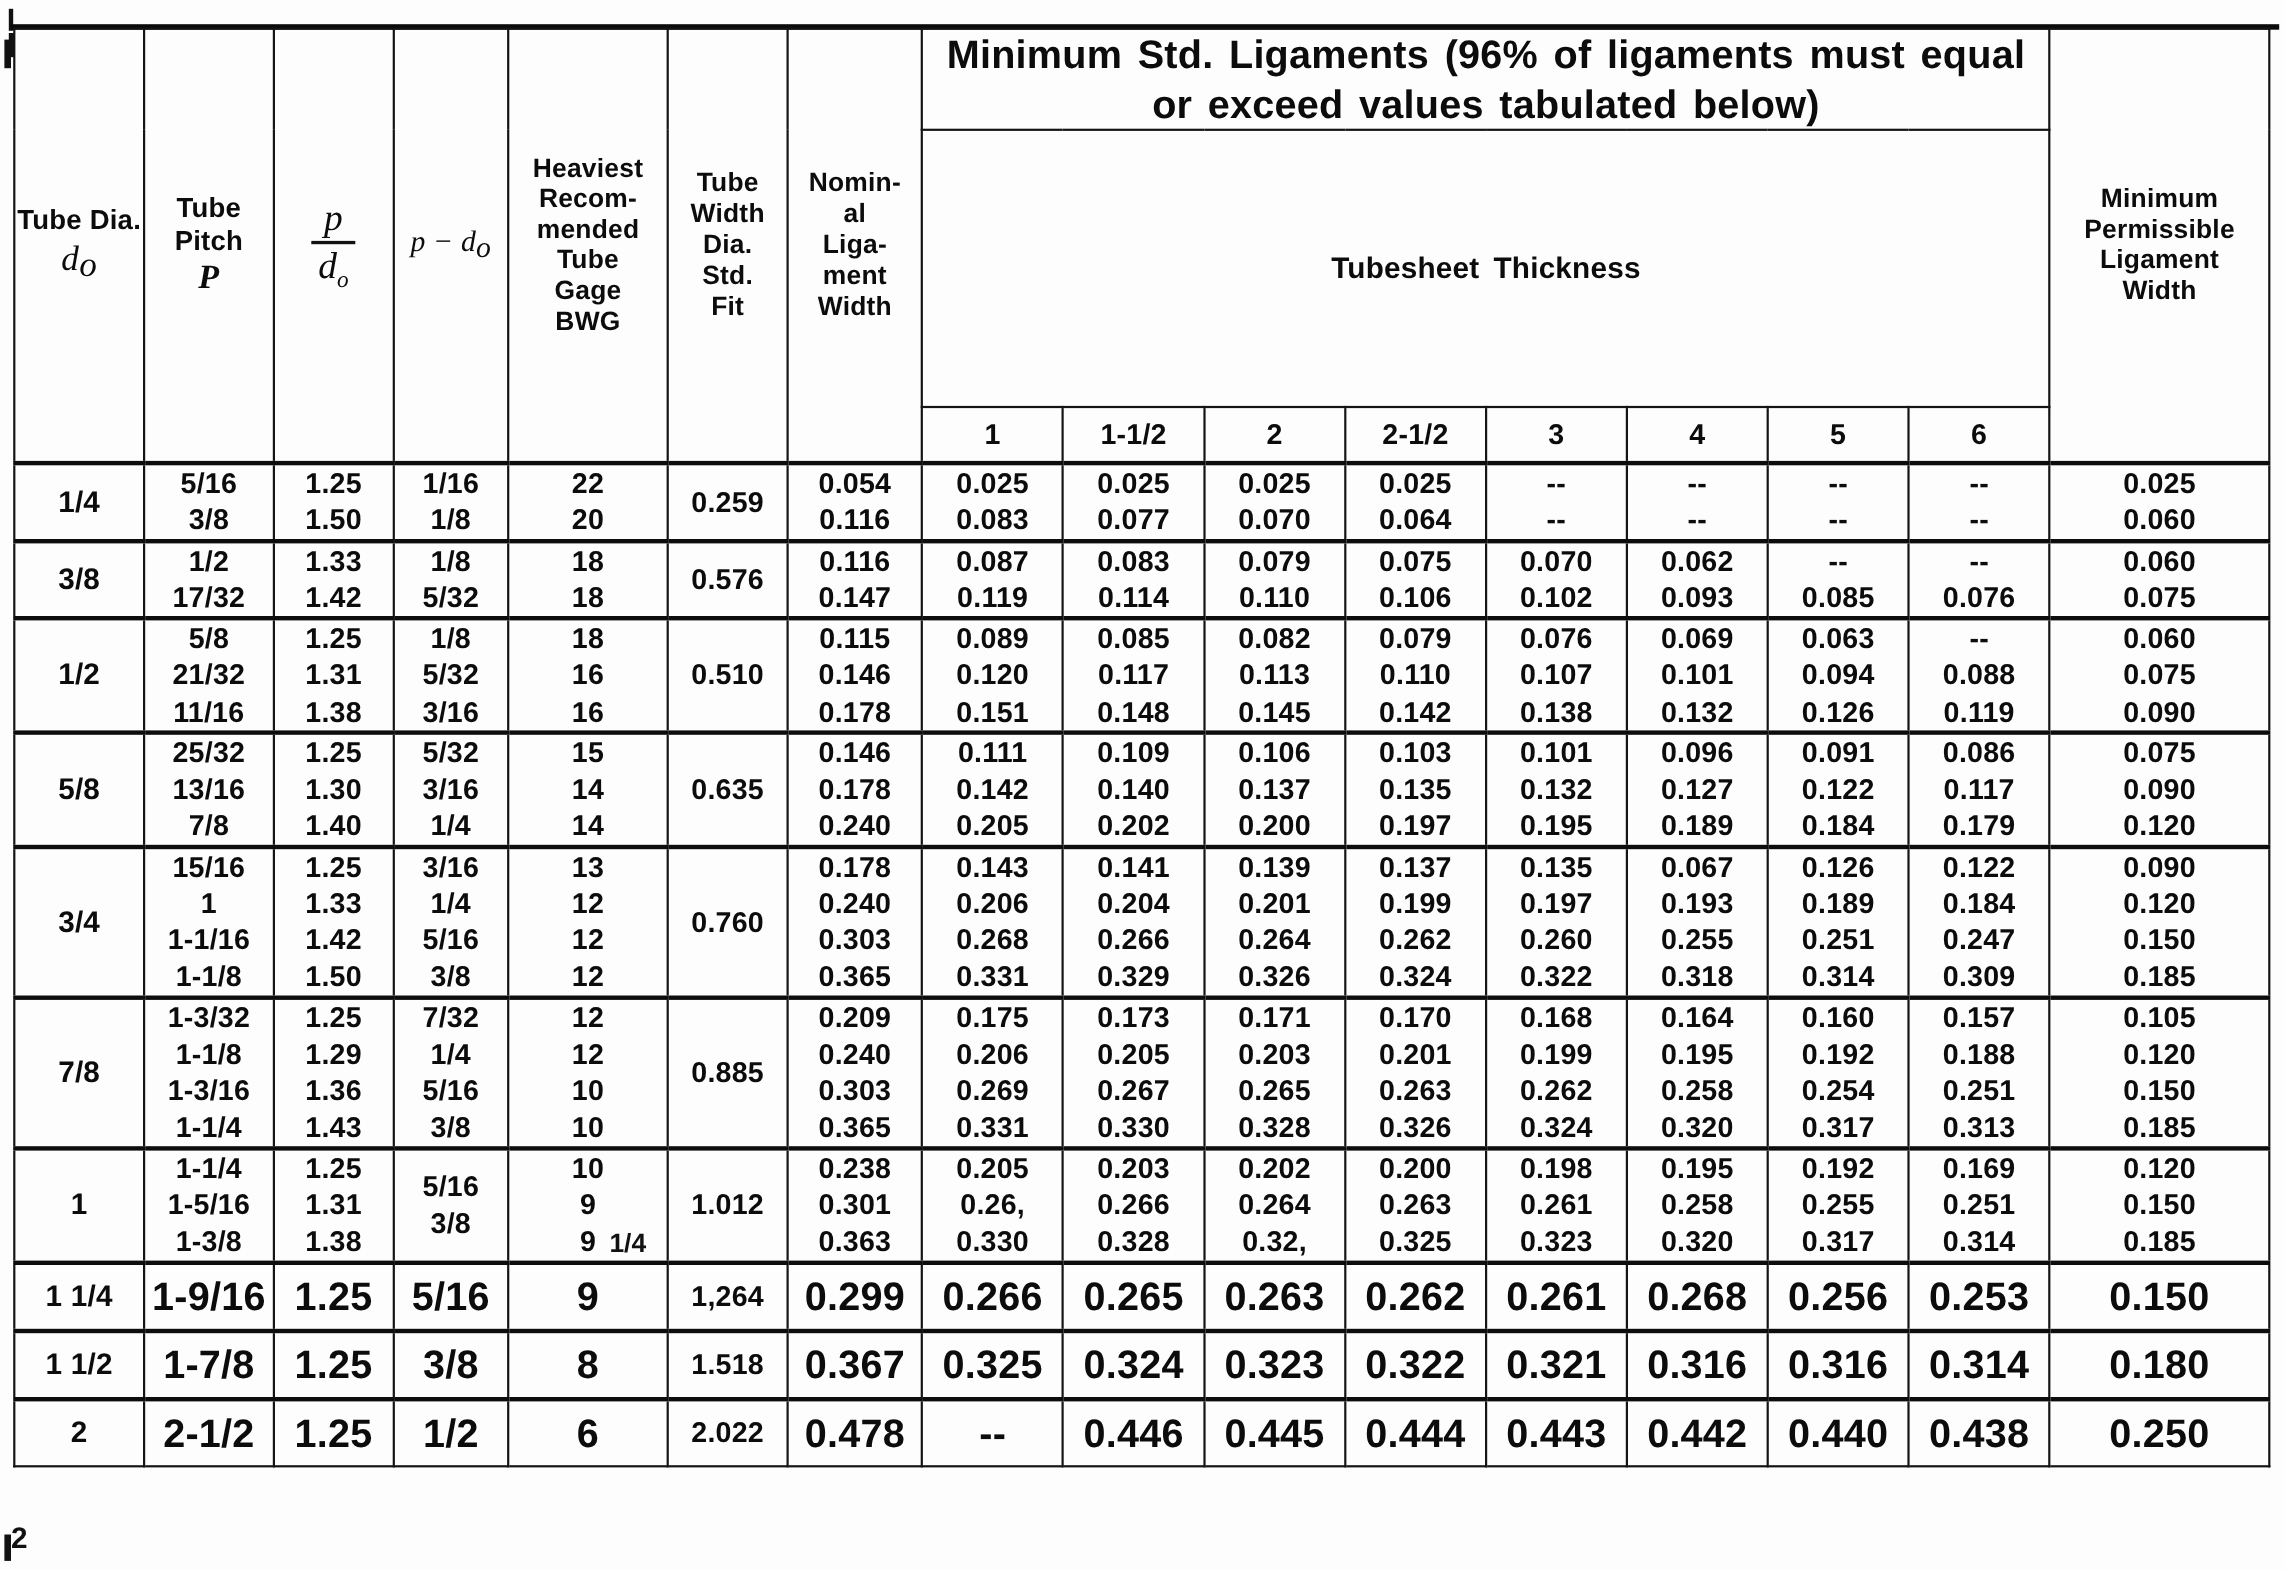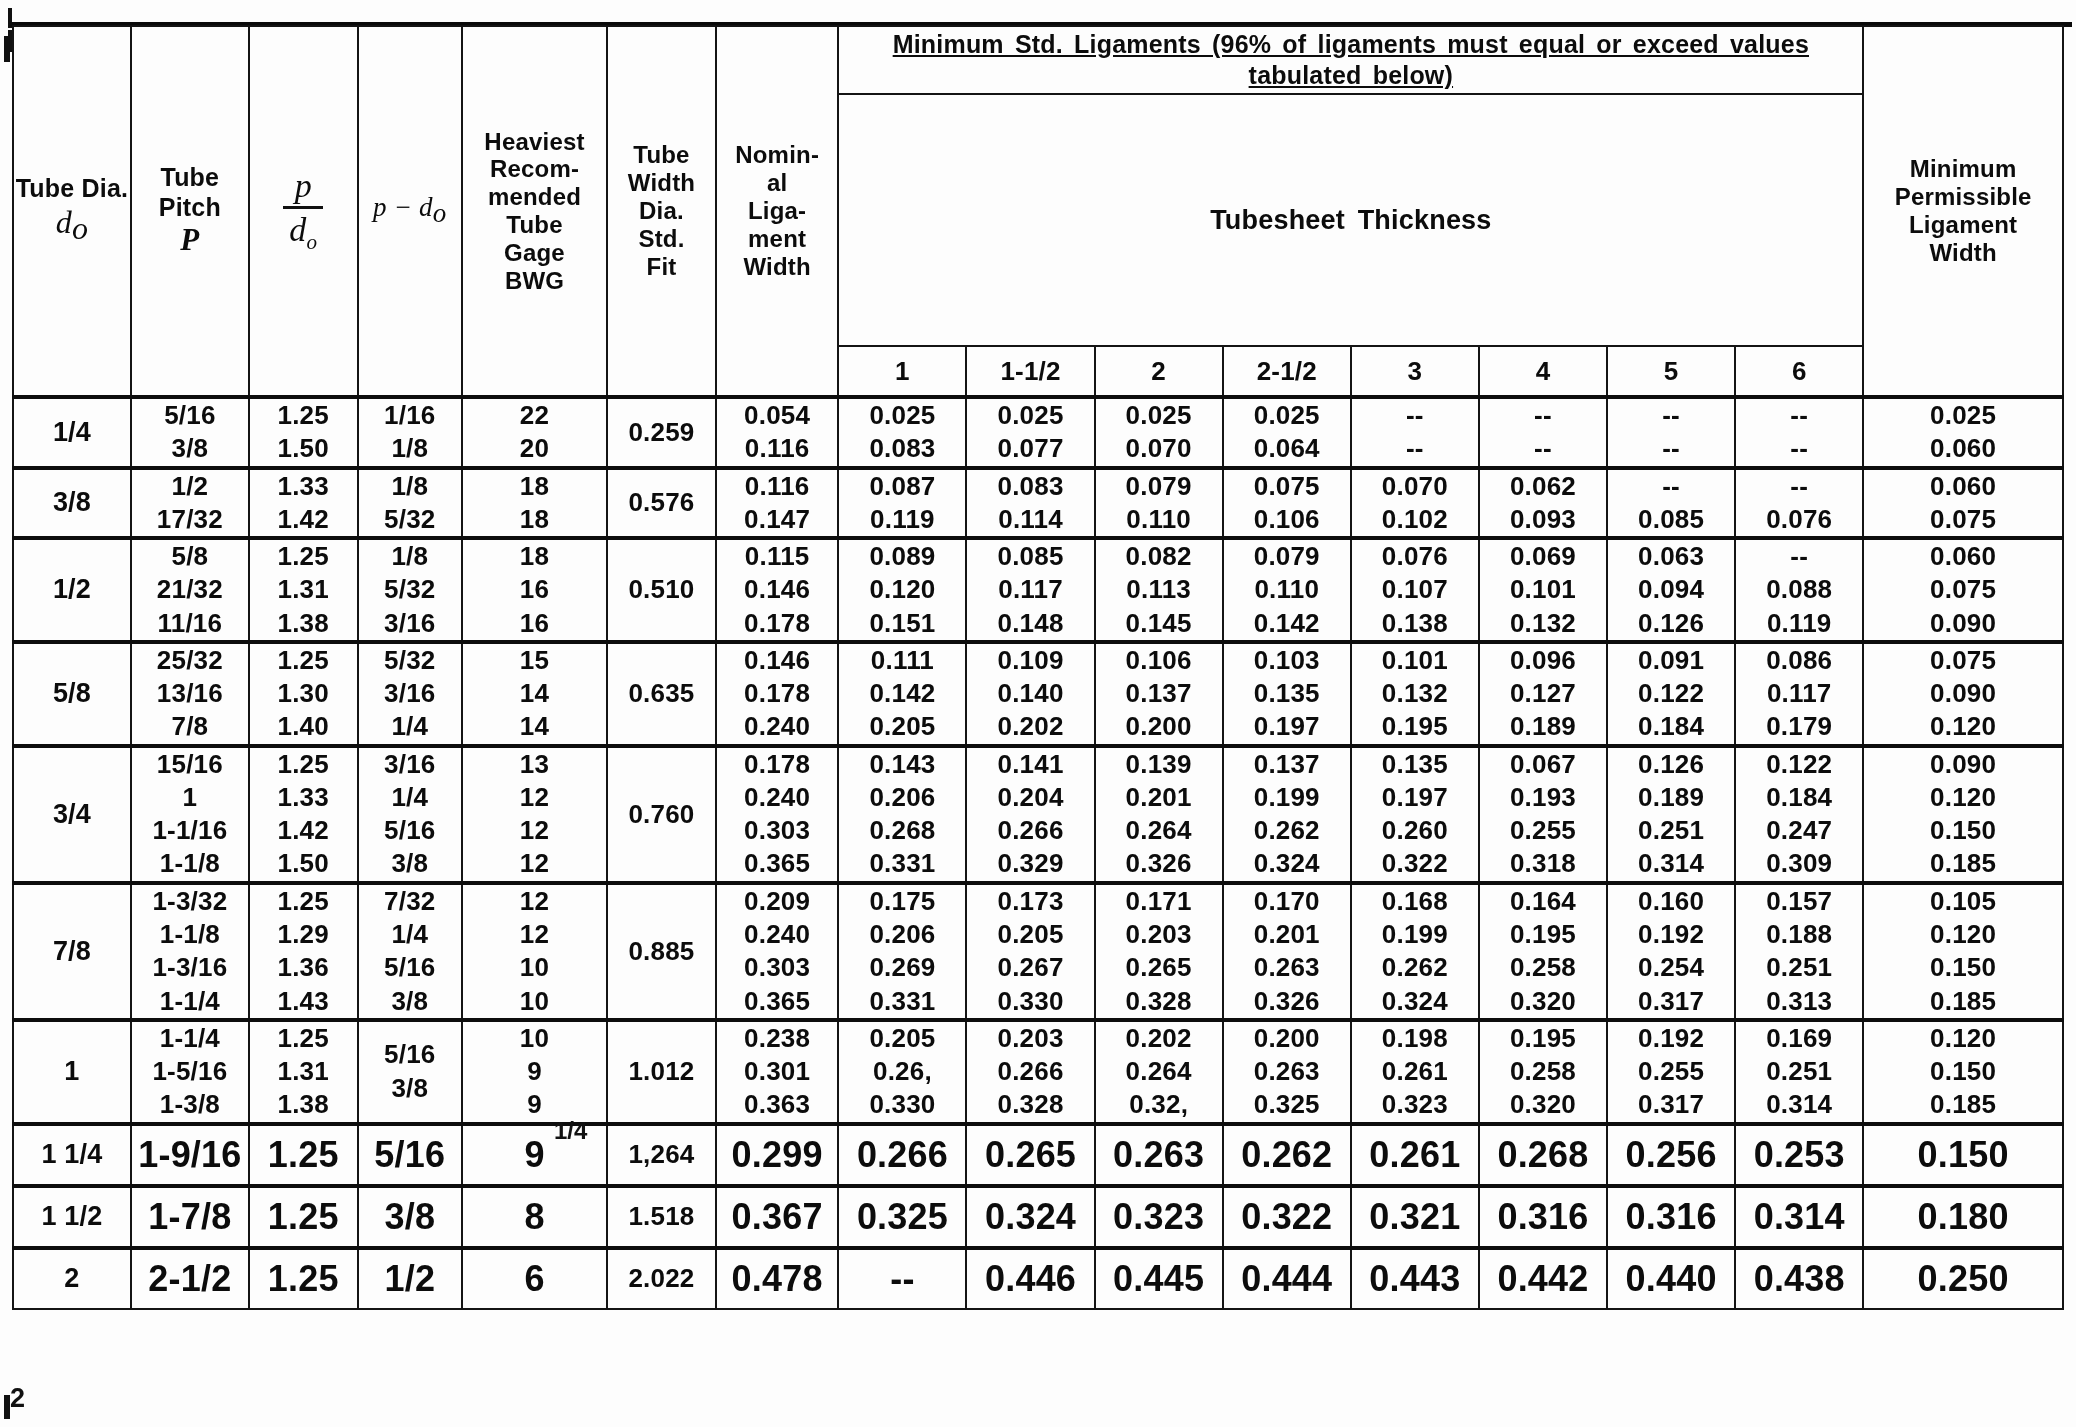--- a/index.html
+++ b/index.html
@@ -84,26 +84,25 @@
     font-size: 25px;
     line-height: 1.18;
     font-weight: bold;
     height: 368px;
   }
   .hdr-small {
     font-size: 24px;
     line-height: 1.16;
   }
   .hdr-span {
-    font-size: 25px;
+    font-size: 36px;
     line-height: 1.25;
     text-align: center;
     padding: 8px 24px 10px 24px;
     word-spacing: 4px;
-    text-decoration: underline;
   }
   .hdr-tube-thk {
     font-size: 27px;
     word-spacing: 5px;
     vertical-align: bottom;
     padding-bottom: 8px;
     height: 250px;
     margin-top: 32px;
   }
   .hdr-thknum {

